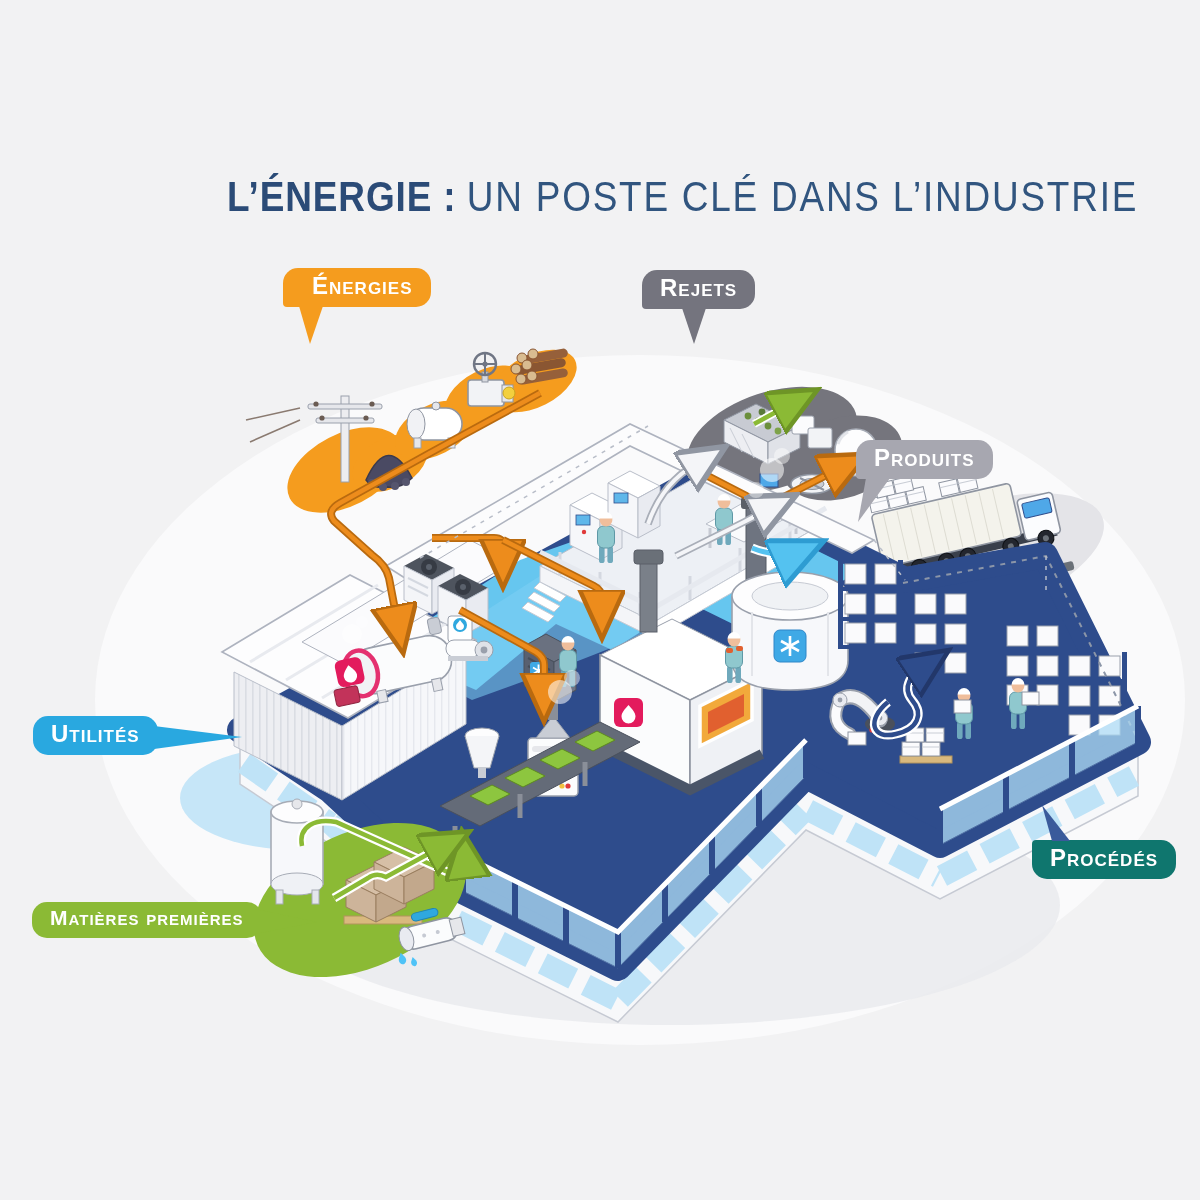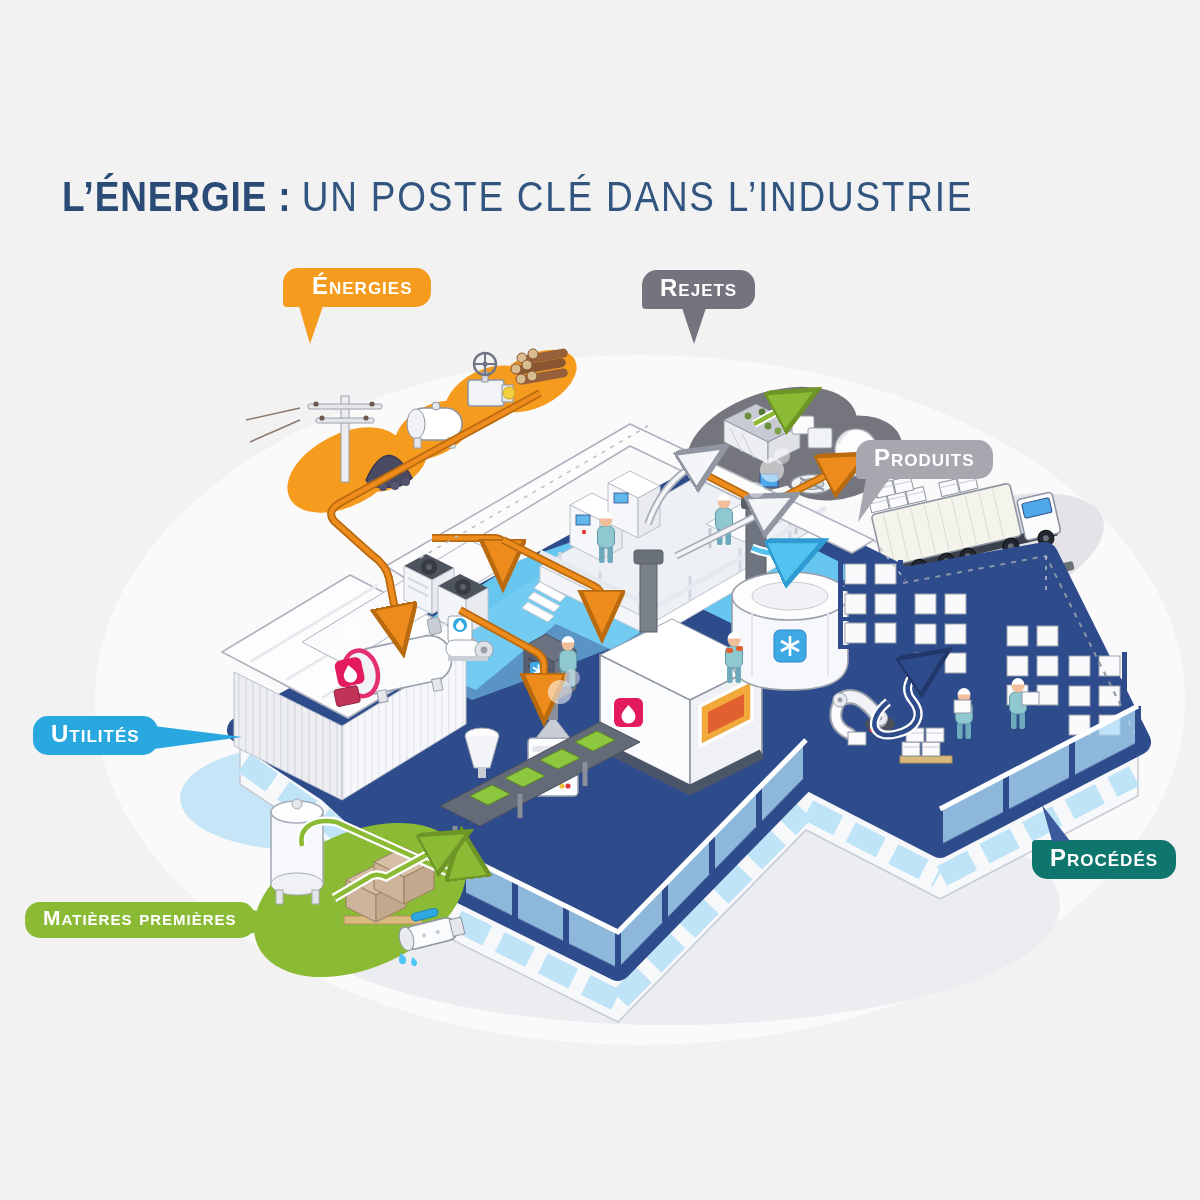--- a/index.html
+++ b/index.html
@@ -1,37 +1,37 @@
 <!DOCTYPE html>
 <html><head>
 <meta charset="utf-8">
 <style>
   html,body{margin:0;padding:0;background:#F2F2F3;}
   .stage{position:relative;width:1200px;height:1200px;overflow:hidden;background:#F2F2F3;
          font-family:"Liberation Sans",sans-serif;}
   .scene-svg{position:absolute;left:0;top:0;width:1200px;height:1200px;}
   
-  .title{position:absolute;top:176px;left:0;width:100%;text-align:left;color:#2B4B77;white-space:nowrap;z-index:4;}
+  .title{position:absolute;top:176px;left:0;width:100%;text-align:right;color:#2B4B77;white-space:nowrap;z-index:4;}
   .title .wrap{display:inline-block;transform:scaleX(.88);font-size:42px;line-height:1;}
   .t-bold{font-weight:700;letter-spacing:1px;}
   .t-light{font-weight:400;color:#31557F;letter-spacing:2px;}
   
   .bubble{position:absolute;color:#fff;font-weight:700;font-variant:small-caps;
           font-size:24px;letter-spacing:1px;line-height:1.05;padding:5px 18px 9px;
           border-radius:15px;z-index:6;white-space:nowrap;}
   .tail{position:absolute;overflow:visible;}
   .b-energies{left:283px;top:268px;background:#F59C1E;border-radius:15px 15px 15px 4px;padding-left:29px;}
   .b-energies .tail{left:14px;top:98%;width:40px;height:40px;}
   .b-rejets{left:642px;top:270px;background:#74747E;border-radius:15px 15px 15px 4px;}
   .b-rejets .tail{left:34px;top:98%;width:40px;height:38px;}
   .b-produits{left:856px;top:440px;background:#A7A7B0;border-radius:15px 15px 15px 4px;}
   .b-produits .tail{left:2px;top:98%;width:40px;height:46px;}
   .b-utilites{left:33px;top:716px;background:#29A8E0;}
   .b-utilites .tail{left:97%;top:7px;width:92px;height:30px;}
-  .b-matieres{left:25px;top:902px;background:#8BBA35;font-size:21px;}
+  .b-matieres{left:32px;top:902px;background:#8BBA35;font-size:21px;}
   .b-matieres .tail{left:97%;top:5px;width:66px;height:30px;}
   .b-procedes{left:1032px;top:840px;background:#0f766e;border-radius:4px 15px 15px 15px;}
   .b-procedes .tail{left:8px;bottom:98%;width:36px;height:36px;}
 </style>
 </head>
 <body>
 
 <div class="stage">
 
 <svg class="scene-svg" viewBox="0 0 1200 1200">

